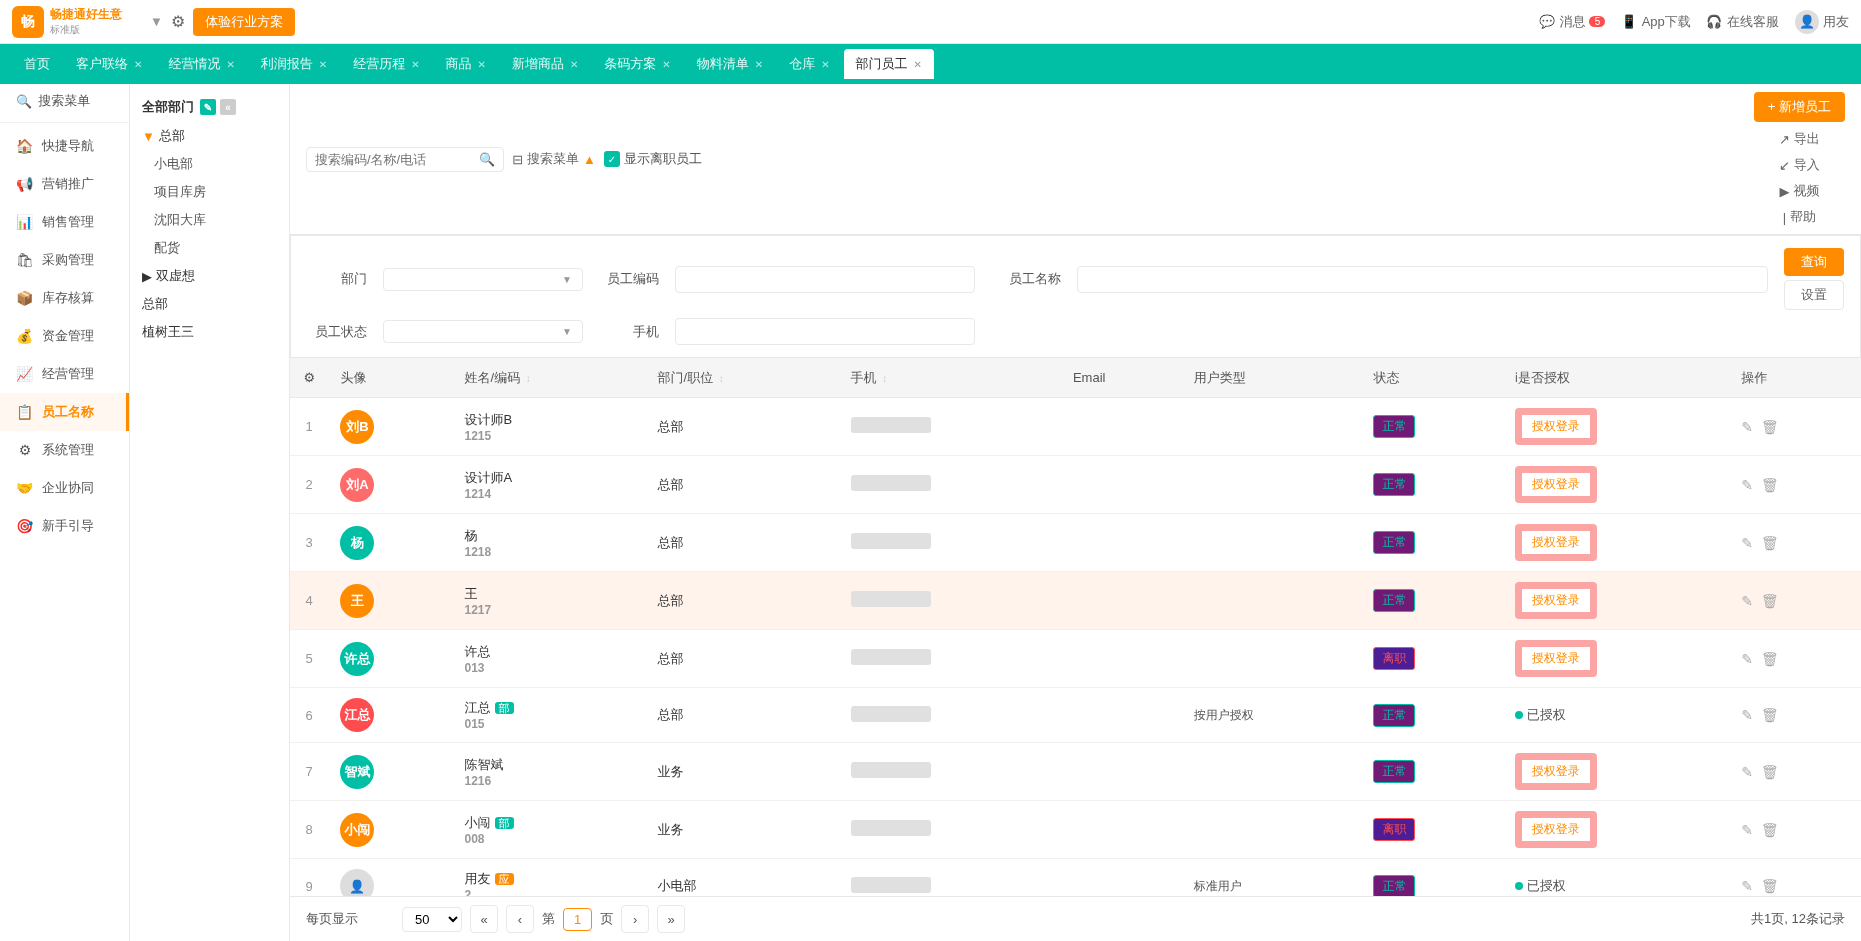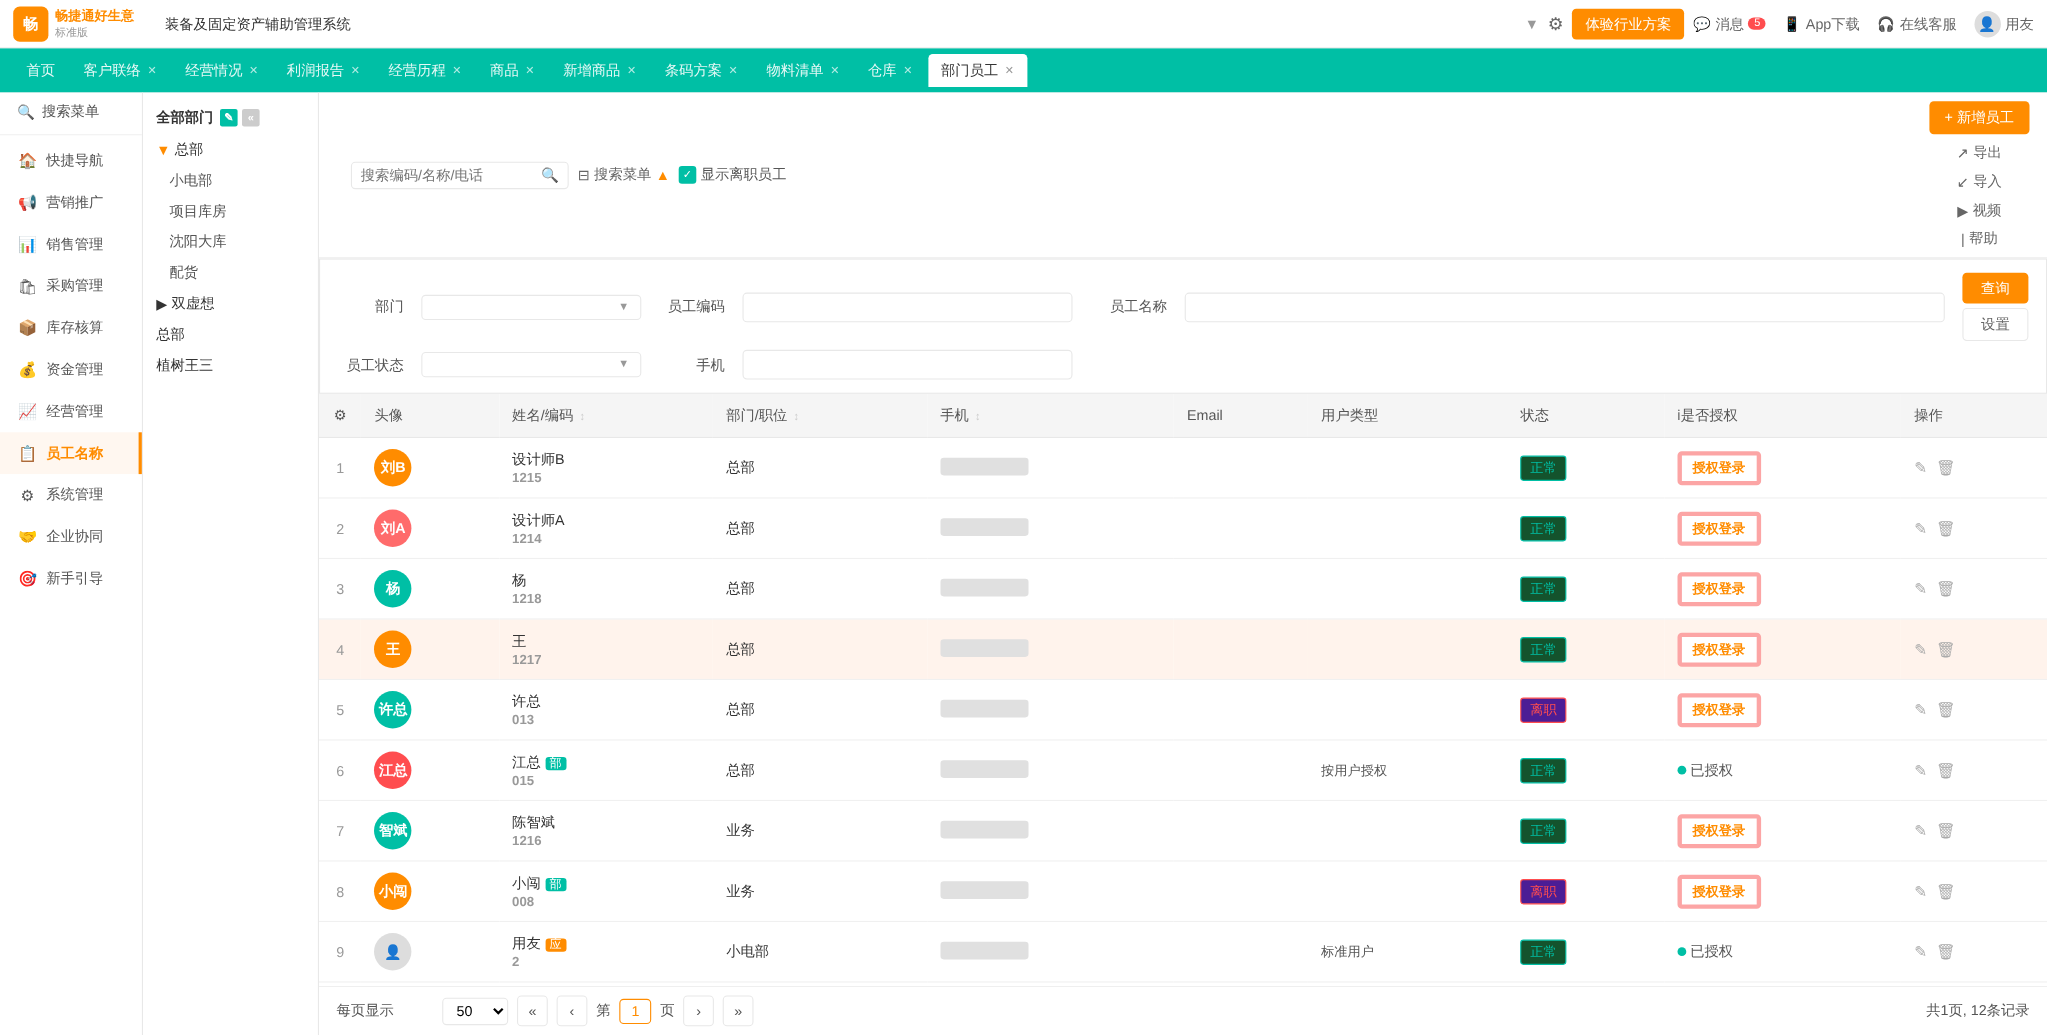--- a/index.html
+++ b/index.html
@@ -38,21 +38,21 @@
     .left-panel { width: 160px; background: #fff; border-right: 1px solid #e8e8e8; flex-shrink: 0; overflow-y: auto; padding: 8px 0; }
     .dept-header { display: flex; align-items: center; padding: 6px 12px; font-size: 13px; font-weight: bold; color: #333; }
     .dept-item { padding: 5px 12px 5px 24px; cursor: pointer; color: #555; font-size: 13px; }
     .dept-group { padding: 5px 12px; cursor: pointer; color: #333; font-size: 13px; display: flex; align-items: center; gap: 4px; }
 
     
     .content-area { flex: 1; display: flex; flex-direction: column; overflow: hidden; background: #f5f5f5; }
 
     
     .toolbar { background: #fff; padding: 8px 16px; display: flex; align-items: center; gap: 8px; border-bottom: 1px solid #e8e8e8; flex-shrink: 0; }
-    .search-box { display: flex; align-items: flex-end; border: 1px solid #e8e8e8; border-radius: 4px; padding: 4px 8px; gap: 4px; background: #fff; margin-left: 13px; }
+    .search-box { display: flex; align-items: flex-end; border: 1px solid #e8e8e8; border-radius: 4px; padding: 4px 8px; gap: 4px; background: #fff; }
     .search-box input { border: none; outline: none; font-size: 13px; width: 160px; }
     .filter-btn { display: flex; align-items: center; gap: 4px; color: #666; cursor: pointer; font-size: 13px; }
     .filter-btn .arrow { color: #ff8c00; }
     .show-resigned { display: flex; align-items: center; gap: 4px; color: #555; font-size: 13px; }
     .checkbox-checked { width: 16px; height: 16px; background: #00bfa5; border-radius: 3px; display: flex; align-items: center; justify-content: center; color: #fff; font-size: 10px; cursor: pointer; }
     .toolbar-right { margin-left: auto; display: flex; align-items: center; gap: 8px; flex-direction: column; }
     .btn-add { background: #ff8c00; color: #fff; border: none; border-radius: 4px; padding: 6px 14px; cursor: pointer; font-size: 13px; white-space: nowrap; }
     .btn-export { display: flex; align-items: center; gap: 4px; color: #666; cursor: pointer; font-size: 13px; }
     .btn-import { display: flex; align-items: center; gap: 4px; color: #666; cursor: pointer; font-size: 13px; }
     .btn-view { display: flex; align-items: center; gap: 4px; color: #666; cursor: pointer; font-size: 13px; }
@@ -72,23 +72,23 @@
     
     .table-wrapper { flex: 1; overflow-y: auto; background: #fff; margin: 0; }
     table { width: 100%; border-collapse: collapse; }
     thead th { background: #f5f5f5; padding: 10px 12px; text-align: left; font-weight: normal; color: #555; border-bottom: 1px solid #e8e8e8; white-space: nowrap; font-size: 13px; }
     thead th .sort-icon { color: #ccc; font-size: 10px; margin-left: 2px; }
     tbody tr { border-bottom: 1px solid #f0f0f0; }
     tbody tr.highlighted { background: #fff3ec; }
     tbody td { padding: 10px 12px; color: #333; font-size: 13px; vertical-align: middle; }
     .avatar { width: 34px; height: 34px; border-radius: 50%; display: flex; align-items: center; justify-content: center; color: #fff; font-size: 13px; font-weight: bold; flex-shrink: 0; }
     .status-badge { display: inline-block; padding: 2px 8px; border-radius: 3px; font-size: 12px; }
-    .status-normal { background: #14532d; color: #00bfa5; border: 1px solid #00bfa5; }
+    .status-normal { background: #701a75; color: #00bfa5; border: 1px solid #00bfa5; }
     .status-resigned { background: #4c1d95; color: #ff4d4f; border: 1px solid #ff4d4f; }
-    .btn-auth { background: #fff; color: #ff8c00; border: 4px solid #fca5a5; border-radius: 4px; padding: 3px 10px; cursor: pointer; font-size: 12px; white-space: nowrap; font-weight: bold; }
+    .btn-auth { background: #fff; color: #ff8c00; border: 7px solid #fca5a5; border-radius: 4px; padding: 3px 10px; cursor: pointer; font-size: 12px; white-space: nowrap; }
     .auth-granted { color: #555; font-size: 13px; display: flex; align-items: center; gap: 4px; }
     .auth-dot { width: 8px; height: 8px; background: #00bfa5; border-radius: 50%; }
     .user-permission { color: #555; font-size: 12px; }
     .op-icons { display: flex; align-items: center; gap: 8px; }
     .op-icon { color: #aaa; cursor: pointer; font-size: 14px; }
     .name-code { display: flex; flex-direction: column; }
     .name-text { font-size: 13px; color: #333; }
     .code-text { font-size: 12px; color: #999; font-weight: bold; }
     .dept-badge { background: #00bfa5; color: #fff; border-radius: 3px; padding: 0 4px; font-size: 11px; margin-left: 4px; }
     .resp-badge { background: #ff8c00; color: #fff; border-radius: 3px; padding: 0 4px; font-size: 11px; margin-left: 4px; }
@@ -107,21 +107,20 @@
 <body>
 
 <div class="top-bar">
   <div class="logo-area">
     <div class="logo-icon">畅</div>
     <div>
       <div style="font-size:12px;font-weight:bold;color:#ff8c00;">畅捷通好生意</div>
       <div style="font-size:10px;color:#999;">标准版</div>
     </div>
   </div>
-  <div class="system-title">装备及固定资产辅助管理系统</div>
   <span style="color:#999;cursor:pointer;">▼</span>
   <span class="gear-icon">⚙</span>
   <button class="btn-experience">体验行业方案</button>
   <div class="top-actions">
     <div class="top-action-item">
       <span>💬</span>
       <span>消息</span>
       <span class="badge">5</span>
     </div>
     <div class="top-action-item">

